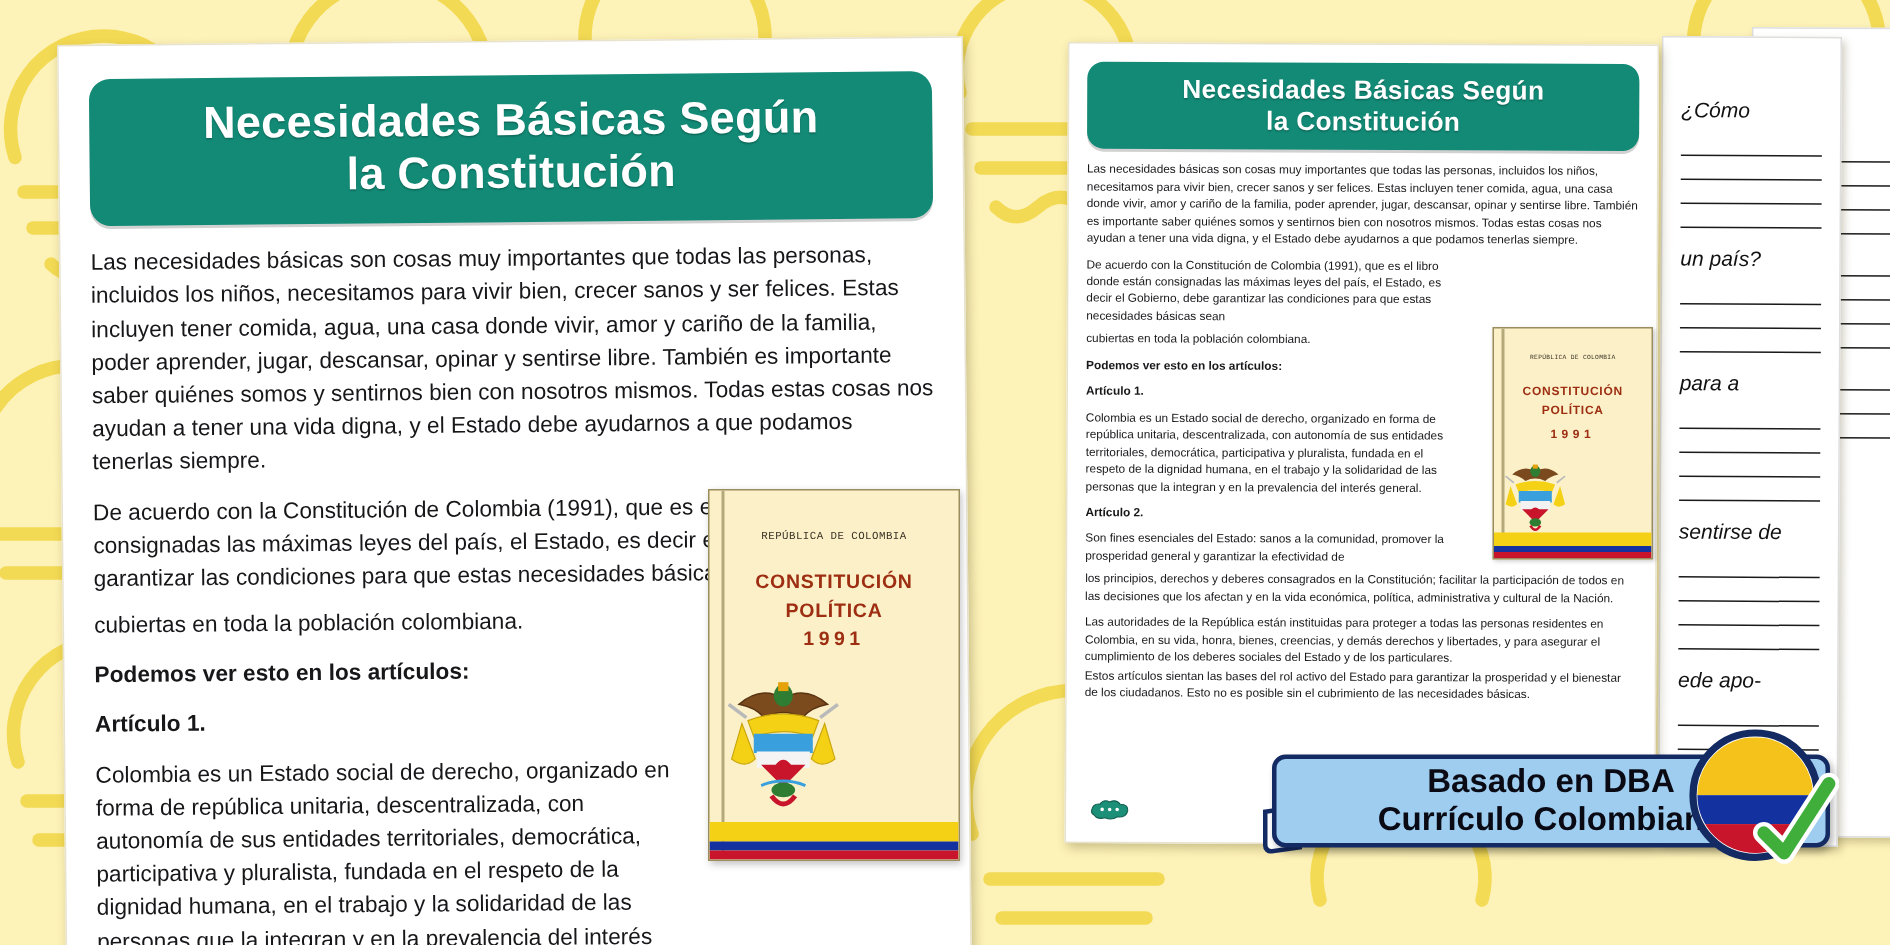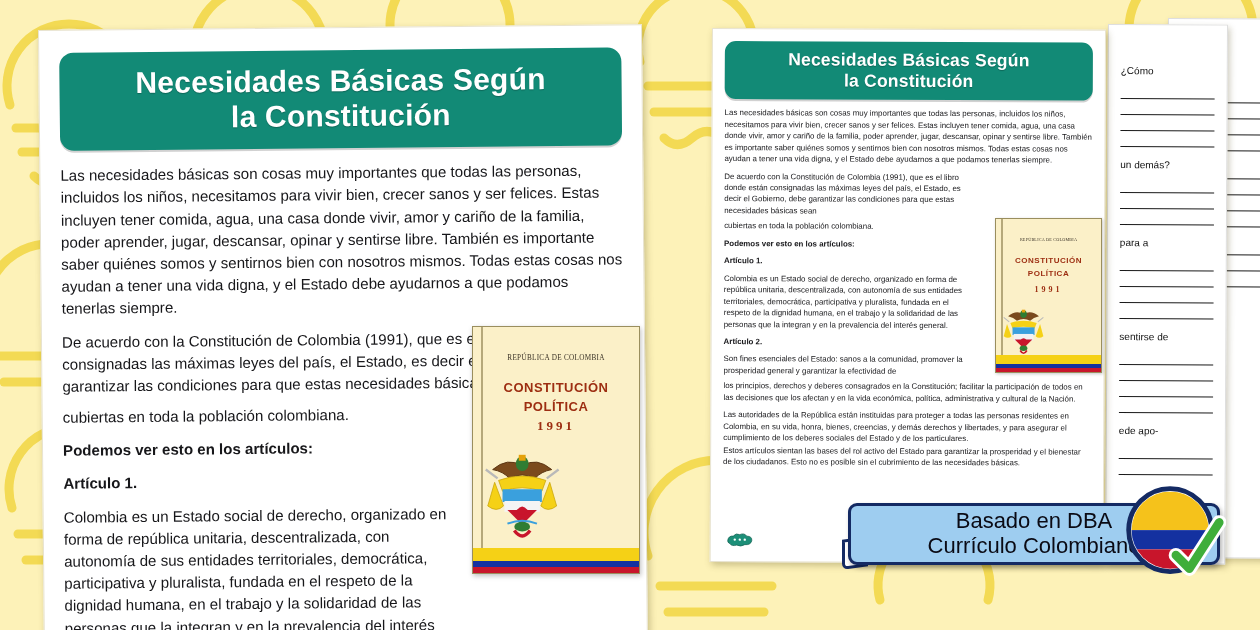--- a/index.html
+++ b/index.html
@@ -113,37 +113,37 @@
     border: 1px solid #9a8e5e;
     overflow: hidden;
   }
   .book .spine-a {
     position: absolute; left: 5%; top: 0; bottom: 0;
     width: 1.5px; background: #b5a87a;
   }
   .book .bk-head {
     position: absolute; left: 0; right: 0;
     text-align: center;
-    font-family: Liberation Serif, serif;
+    font-family: Liberation Mono, monospace;
     color: #3a3226;
     white-space: nowrap;
   }
   .book .bk-t1 {
     position: absolute; left: 0; right: 0;
     text-align: center;
     font-family: "Liberation Sans", sans-serif;
     font-weight: bold;
     color: #9d2e12;
     letter-spacing: .5px;
     line-height: 1.15;
   }
   .book .bk-year {
     position: absolute; left: 0; right: 0;
     text-align: center;
-    font-family: Liberation Serif, serif;
+    font-family: Liberation Sans, sans-serif;
     font-weight: bold;
     color: #9d2e12;
     letter-spacing: 3px;
   }
   .book .crest { position: absolute; left: 0; right: 0; }
   .book .flag { position: absolute; left: 0; right: 0; bottom: 0; }
   .book .flag .y { background: #f5d116; }
   .book .flag .b { background: #1431a0; }
   .book .flag .r { background: #c8152b; }
 
@@ -173,42 +173,43 @@
           box-shadow: 2px 3px 6px rgba(80,70,20,.28); }
   #ws-1 { left: 1168px; top: 18px; width: 120px; height: 540px; z-index: 10;
           transform: rotate(0.3deg); transform-origin: left top;
           box-shadow: 2px 3px 6px rgba(80,70,20,.28); }
 
   .ws-title {
     font-size: 8.5px; font-weight: bold; color: #111;
     margin-bottom: 26px; white-space: nowrap;
   }
   .ws-q {
-    font-size: 10px; color: #111; white-space: nowrap;
+    font-size: 14px; color: #111; white-space: nowrap;
     margin: 0 0 7px 0;
+    font-style: italic;
   }
   .ws-lines { margin-bottom: 12px; }
   .ws-line { border-bottom: 1.4px solid #1a1a1a; height: 16px; }
 
   
   #dba-banner {
     position: absolute;
     left: 848px; top: 503px;
     width: 372px; height: 62px;
     background: #9ecdf0;
     border: 3px solid #142a63;
     border-radius: 9px;
     z-index: 60;
     display: flex; flex-direction: column;
     align-items: center; justify-content: center;
     box-shadow: 2px 3px 5px rgba(0,0,0,.3);
   }
   #dba-banner .dl {
     color: #0a0a14;
-    font-weight: normal;
+    font-weight: bold;
     font-size: 22px;
     line-height: 1.13;
     white-space: nowrap;
   }
   #dba-fold {
     position: absolute;
     left: 842px; top: 538px;
     width: 26px; height: 30px;
     background: #ffffff;
     border: 3px solid #142a63;
@@ -305,21 +306,21 @@
 
   <div class="worksheet" id="ws-2">
     <div class="ws-title"></div>
     <div class="ws-q">¿Cómo</div>
     <div class="ws-lines">
       <div class="ws-line"></div>
       <div class="ws-line"></div>
       <div class="ws-line"></div>
       <div class="ws-line"></div>
     </div>
-    <div class="ws-q">un demás?</div>
+    <div class="ws-q">un país?</div>
     <div class="ws-lines">
       <div class="ws-line"></div>
       <div class="ws-line"></div>
       <div class="ws-line"></div>
     </div>
     <div class="ws-q">para a</div>
     <div class="ws-lines">
       <div class="ws-line"></div>
       <div class="ws-line"></div>
       <div class="ws-line"></div>

